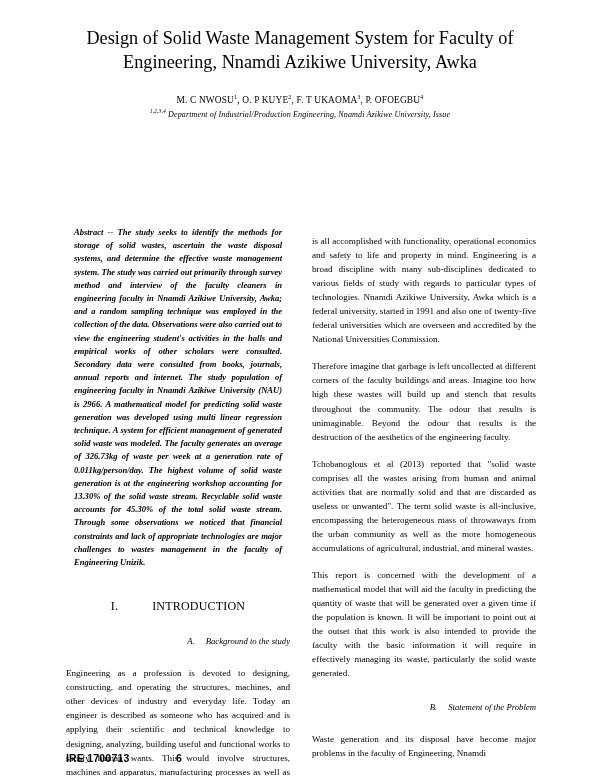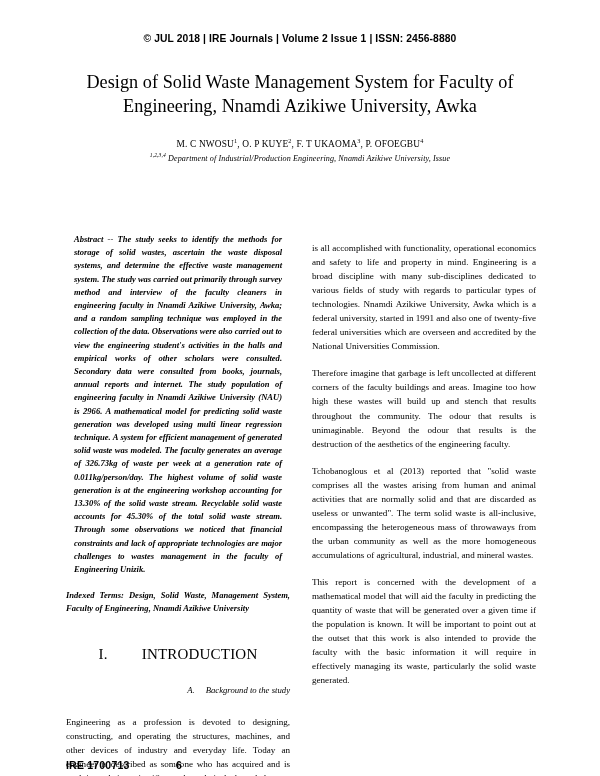--- a/index.html
+++ b/index.html
@@ -89,21 +89,21 @@
     font-size: 8.55px;
     line-height: 1.545;
     text-align: justify;
     font-weight: bold;
     font-style: italic;
     margin: 13px 0 0 0;
   }
 
   .sec-head {
     text-align: center;
-    font-size: 15px;
+    font-size: 12px;
     margin: 30px 0 0 0;
     letter-spacing: 0.2px;
   }
   .sec-head .num { margin-right: 34px; }
 
   .sub-head {
     font-size: 8.7px;
     font-style: italic;
     margin: 22px 0 0 0;
     padding-left: 11px;
@@ -138,56 +138,58 @@
   }
   .footer .code { width: 96px; }
   .footer .name { flex: 1; text-align: left; }
   .footer .page-no { width: 20px; text-align: right; }
 </style>
 </head>
 <body>
 
 <div class="page">
 
-  <div class="journal-header">© JUL 2018 | IRE Journals | Volume 2 Issue 1 | ISSN: 2456-8880</div>
 
   <div class="title">Design of Solid Waste Management System for Faculty of Engineering, Nnamdi Azikiwe University, Awka</div>
 
   <div class="authors">
     <span>M. C NWOSU<sup>1</sup>, O. P KUYE<sup>2</sup>, F. T UKAOMA<sup>3</sup>, P. OFOEGBU<sup>4</sup></span>
   </div>
   <div class="affiliation">
     <sup>1,2,3,4</sup>
     <span>Department of Industrial/Production Engineering, Nnamdi Azikiwe University, Issue</span>
   </div>
 
   <div class="columns">
 
     <div class="col">
       <p class="abstract">Abstract -- The study seeks to identify the methods for storage of solid wastes, ascertain the waste disposal systems, and determine the effective waste management system. The study was carried out primarily through survey method and interview of the faculty cleaners in engineering faculty in Nnamdi Azikiwe University, Awka; and a random sampling technique was employed in the collection of the data. Observations were also carried out to view the engineering student's activities in the halls and empirical works of other scholars were consulted. Secondary data were consulted from books, journals, annual reports and internet. The study population of engineering faculty in Nnamdi Azikiwe University (NAU) is 2966. A mathematical model for predicting solid waste generation was developed using multi linear regression technique. A system for efficient management of generated solid waste was modeled. The faculty generates an average of 326.73kg of waste per week at a generation rate of 0.011kg/person/day. The highest volume of solid waste generation is at the engineering workshop accounting for 13.30% of the solid waste stream. Recyclable solid waste accounts for 45.30% of the total solid waste stream. Through some observations we noticed that financial constraints and lack of appropriate technologies are major challenges to wastes management in the faculty of Engineering Unizik.</p>
-      <p class="indexed">Indexed Terms: Design, Solid Waste, Management System, Faculty of Engineering, Nnamdi Azikiwe University</p>
 
       <div class="sec-head">
         <span class="num">I.</span><span>INTRODUCTION</span>
       </div>
 
       <div class="sub-head">
         <span class="lbl">A.</span><span class="sp"></span><span>Background to the study</span>
       </div>
 
       <p class="body first">Engineering as a profession is devoted to designing, constructing, and operating the structures, machines, and other devices of industry and everyday life. Today an engineer is described as someone who has acquired and is applying their scientific and technical knowledge to designing, analyzing, building useful and functional works to satisfy human wants. This would involve structures, machines and apparatus, manufacturing processes as well as forecasting their behavior in particular environmental conditions. This</p>
     </div>
 
     <div class="col">
       <p class="body tight">is all accomplished with functionality, operational economics and safety to life and property in mind. Engineering is a broad discipline with many sub-disciplines dedicated to various fields of study with regards to particular types of technologies. Nnamdi Azikiwe University, Awka which is a federal university, started in 1991 and also one of twenty-five federal universities which are overseen and accredited by the National Universities Commission.</p>
       <p class="body">Therefore imagine that garbage is left uncollected at different corners of the faculty buildings and areas. Imagine too how high these wastes will build up and stench that results throughout the community. The odour that results is unimaginable. Beyond the odour that results is the destruction of the aesthetics of the engineering faculty.</p>
       <p class="body">Tchobanoglous et al (2013) reported that "solid waste comprises all the wastes arising from human and animal activities that are normally solid and that are discarded as useless or unwanted". The term solid waste is all-inclusive, encompassing the heterogeneous mass of throwaways from the urban community as well as the more homogeneous accumulations of agricultural, industrial, and mineral wastes.</p>
       <p class="body">This report is concerned with the development of a mathematical model that will aid the faculty in predicting the quantity of waste that will be generated over a given time if the population is known. It will be important to point out at the outset that this work is also intended to provide the faculty with the basic information it will require in effectively managing its waste, particularly the solid waste generated.</p>
 
+      <div class="sub-head">
+        <span class="lbl">B.</span><span class="sp"></span><span>Statement of the Problem</span>
+      </div>
 
+      <p class="body first">Waste generation and its disposal have become major problems in the faculty of Engineering, Nnamdi</p>
     </div>
 
   </div>
 
   <div class="footer">
     <span class="code">IRE 1700713</span>
     <span class="page-no">6</span>
   </div>
 
 </div>

